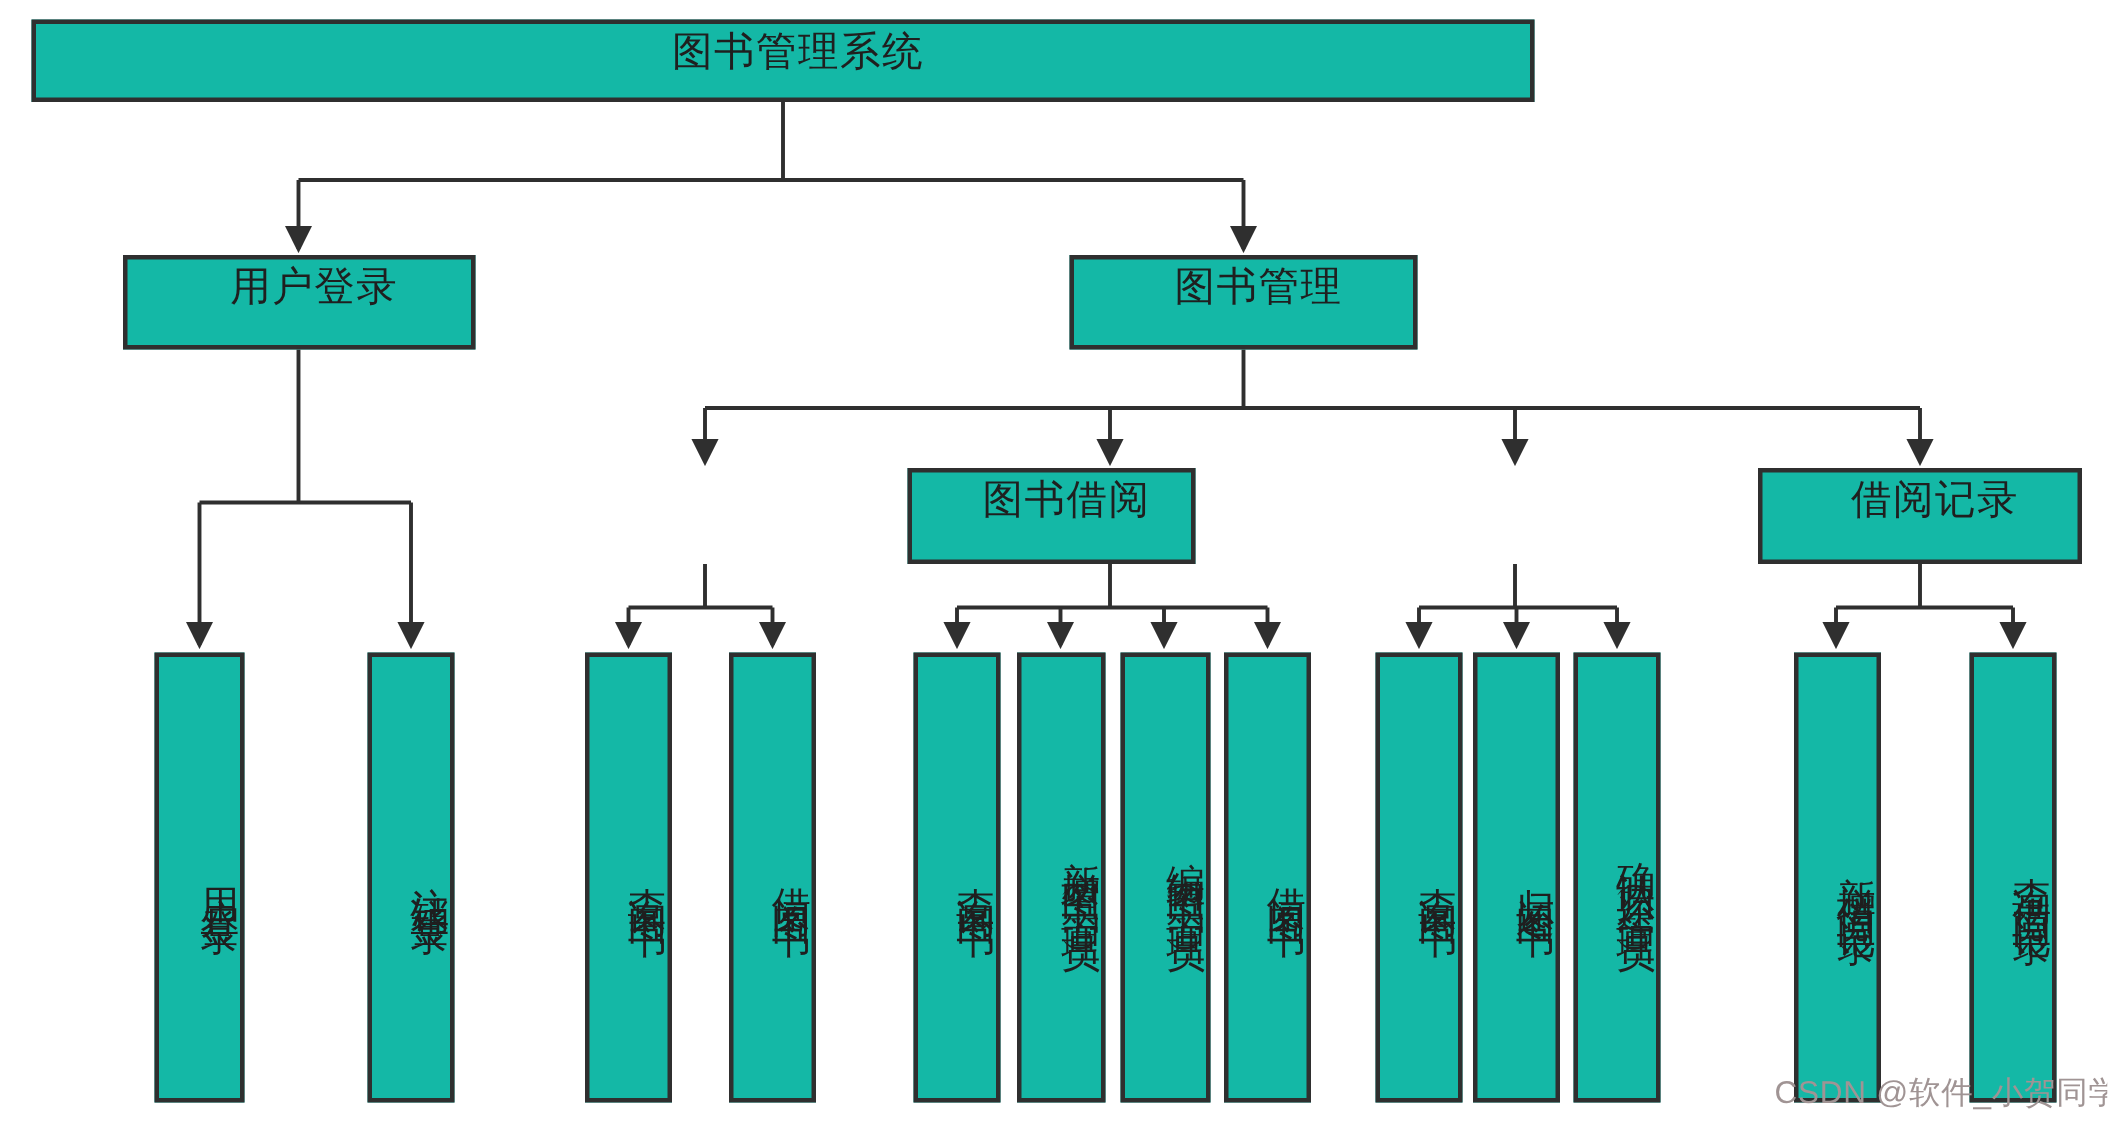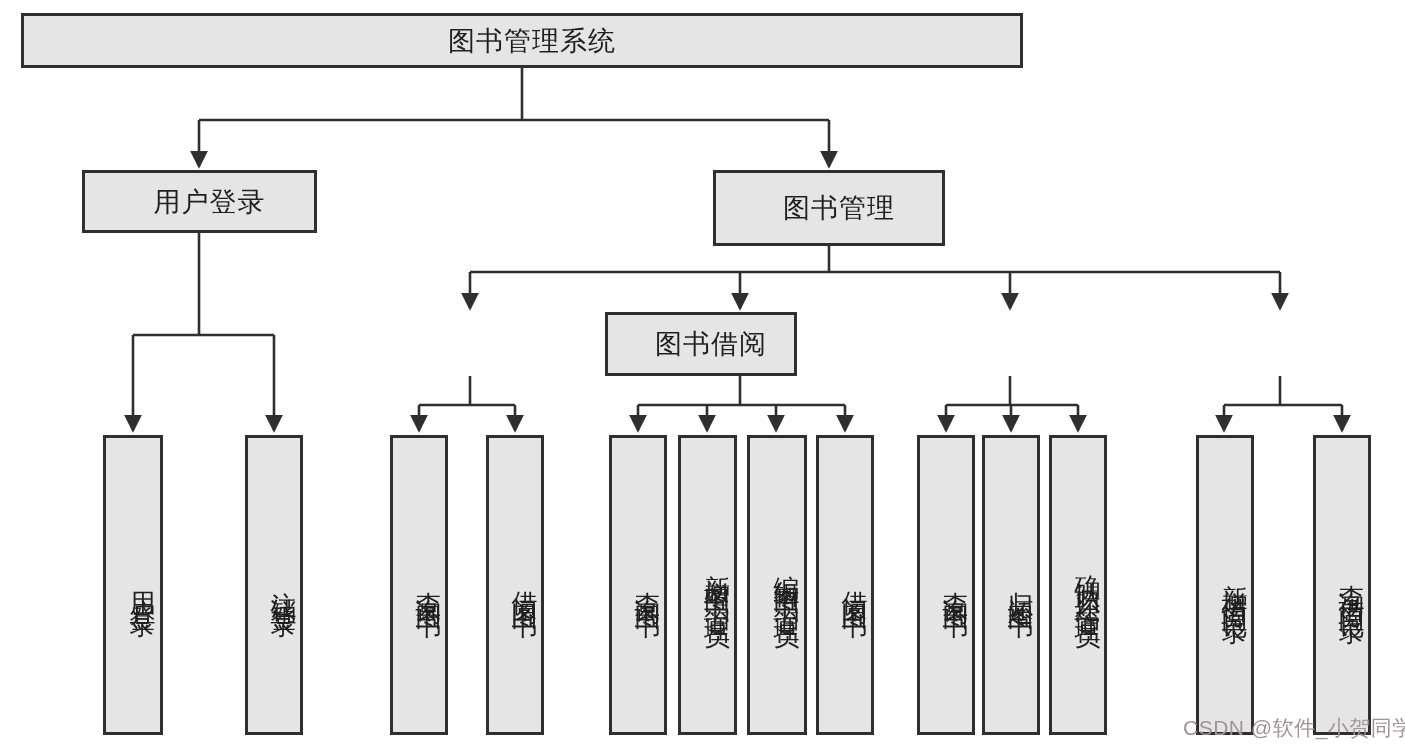--- a/index.html
+++ b/index.html
@@ -10,23 +10,23 @@
     height: 747px;
     background: #ffffff;
     font-family: "Liberation Sans", "DejaVu Sans", sans-serif;
     overflow: hidden;
     color: #1f1f1f;
   }
   svg.wires { position: absolute; left: 0; top: 0; }
   .box {
     position: absolute;
     border: 3px solid #2f2f2f;
-    background: #e5e5e5;
+    background: #14b8a6;
     display: flex;
-    align-items: center;
+    align-items: flex-start;
     justify-content: center;
     text-align: center;
     padding-left: 20px;
   }
   .hbox { font-size: 27px; letter-spacing: 1px; }
   .leaf {
     writing-mode: vertical-rl;
     text-orientation: mixed;
     font-size: 26px;
     letter-spacing: 7px;
@@ -97,26 +97,29 @@
     </g>
   </svg>
 
   <div class="box hbox" style="left:21px;top:13px;width:1002px;height:55px">
     <span>图书管理系统</span>
   </div>
 
   <div class="box hbox" style="left:82px;top:170px;width:235px;height:63px">
     <span>用户登录</span>
   </div>
-  <div class="box hbox" style="left:713px;top:170px;width:232px;height:76px">
+  <div class="box hbox" style="left:713px;top:170px;width:232px;height:63px">
     <span>图书管理</span>
   </div>
 
   <div class="box hbox" style="left:605px;top:312px;width:192px;height:64px">
     <span>图书借阅</span>
+  </div>
+  <div class="box hbox" style="left:1172px;top:312px;width:216px;height:64px">
+    <span>借阅记录</span>
   </div>
 
   <div class="box leaf" style="left:103px;top:435px;width:60px;height:300px">
     <span>用户登录</span>
   </div>
   <div class="box leaf" style="left:245px;top:435px;width:58px;height:300px">
     <span>注销登录</span>
   </div>
 
   <div class="box leaf" style="left:390px;top:435px;width:58px;height:300px">

